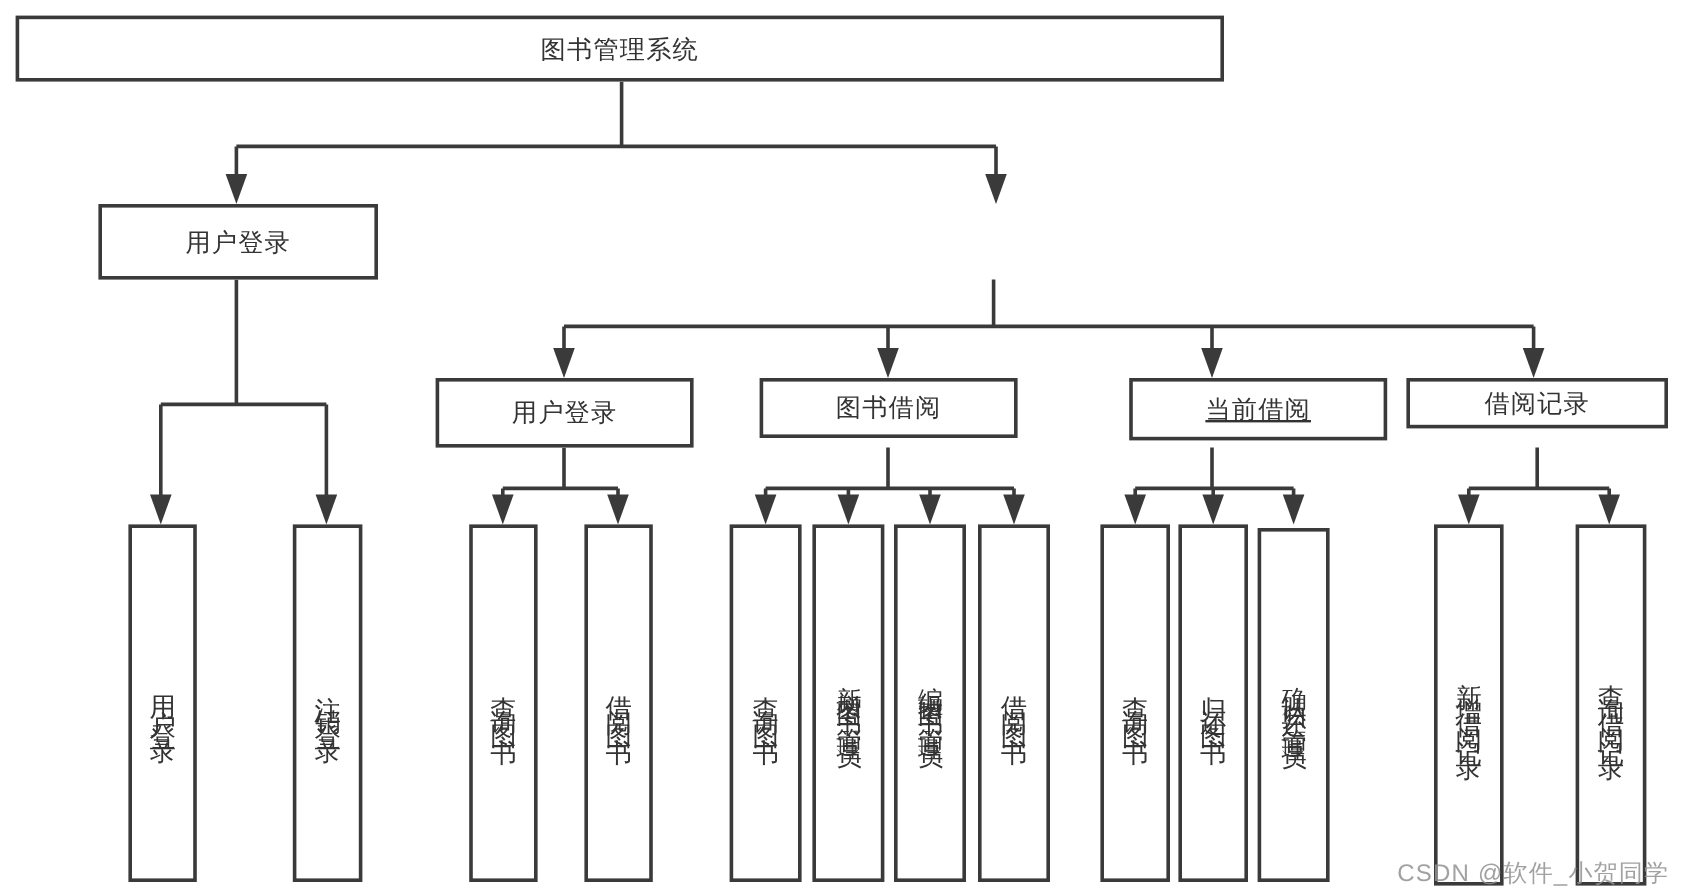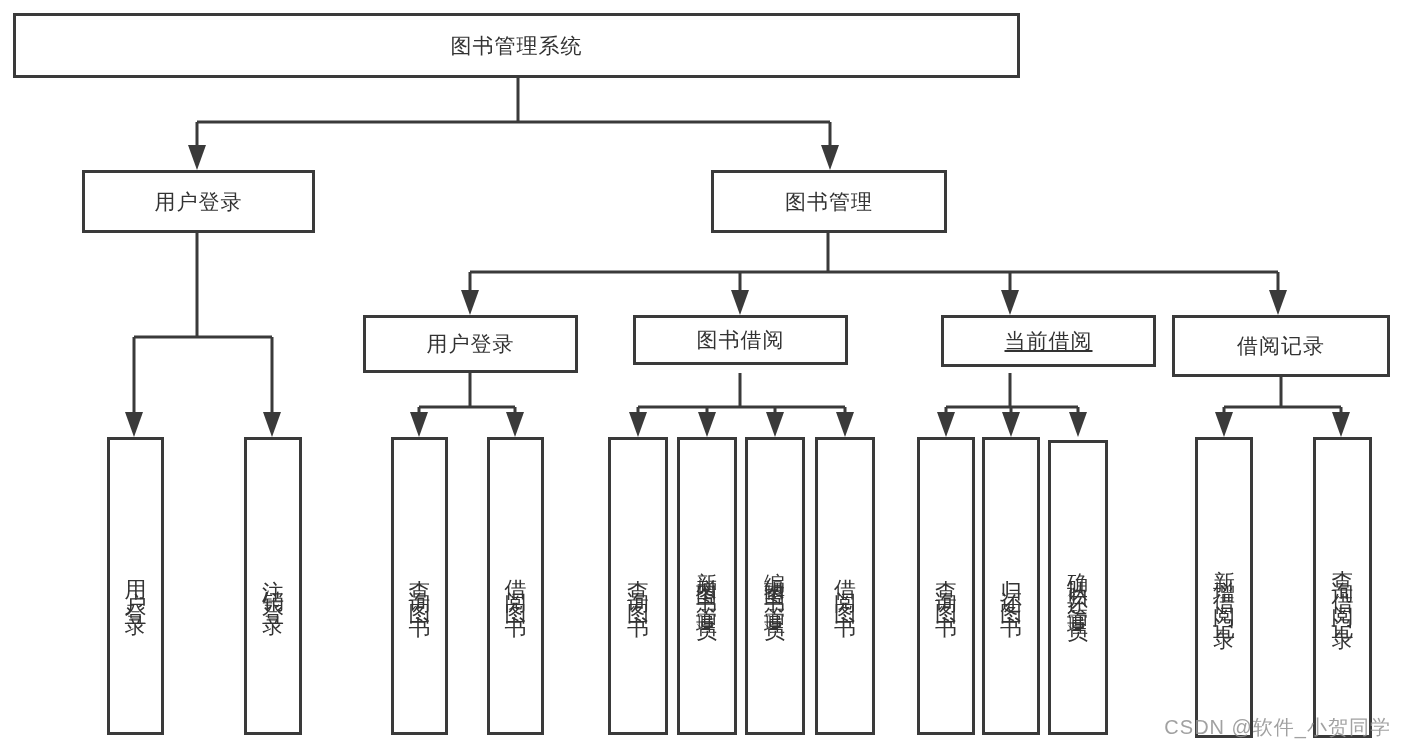--- a/index.html
+++ b/index.html
@@ -95,41 +95,38 @@
     <path d="M1010 373 V407 M946 407 H1078 M946 407 V413 M1011 407 V413 M1078 407 V413" stroke="#3a3a3a" stroke-width="3" fill="none"></path>
     <polygon points="937,412 955,412 946,437" fill="#3a3a3a"></polygon>
     <polygon points="1002,412 1020,412 1011,437" fill="#3a3a3a"></polygon>
     <polygon points="1069,412 1087,412 1078,437" fill="#3a3a3a"></polygon>
 
     <path d="M1281 373 V407 M1224 407 H1341 M1224 407 V413 M1341 407 V413" stroke="#3a3a3a" stroke-width="3" fill="none"></path>
     <polygon points="1215,412 1233,412 1224,437" fill="#3a3a3a"></polygon>
     <polygon points="1332,412 1350,412 1341,437" fill="#3a3a3a"></polygon>
   </svg>
 
-  <div class="node hbox" style="left:13px; top:13px; width:1007px; height:65px;font-family:Liberation Serif, serif;">
+  <div class="node hbox" style="left:13px; top:13px; width:1007px; height:55px;font-family:Liberation Serif, serif;">
     <span>图书管理系统</span>
   </div>
 
   <div class="node hbox" style="left:82px; top:170px; width:233px; height:63px;">
     <span>用户登录</span>
-  </div>
-  <div class="node hbox" style="left:711px; top:170px; width:236px; height:63px;">
-    <span>图书管理</span>
   </div>
 
   <div class="node hbox" style="left:363px; top:315px; width:215px; height:58px;">
     <span>用户登录</span>
   </div>
   <div class="node hbox" style="left:633px; top:315px; width:215px; height:50px;">
     <span>图书借阅</span>
   </div>
   <div class="node hbox" style="left:941px; top:315px; width:215px; height:52px;text-decoration:underline;">
     <span>当前借阅</span>
   </div>
-  <div class="node hbox" style="left:1172px; top:315px; width:218px; height:62px;">
+  <div class="node hbox" style="left:1172px; top:315px; width:218px; height:42px;">
     <span>借阅记录</span>
   </div>
 
   <div class="node vbox" style="left:107px; top:437px; width:57px; height:298px;">
     <span>用户登录</span>
   </div>
   <div class="node vbox" style="left:244px; top:437px; width:58px; height:298px;">
     <span>注销登录</span>
   </div>
 

